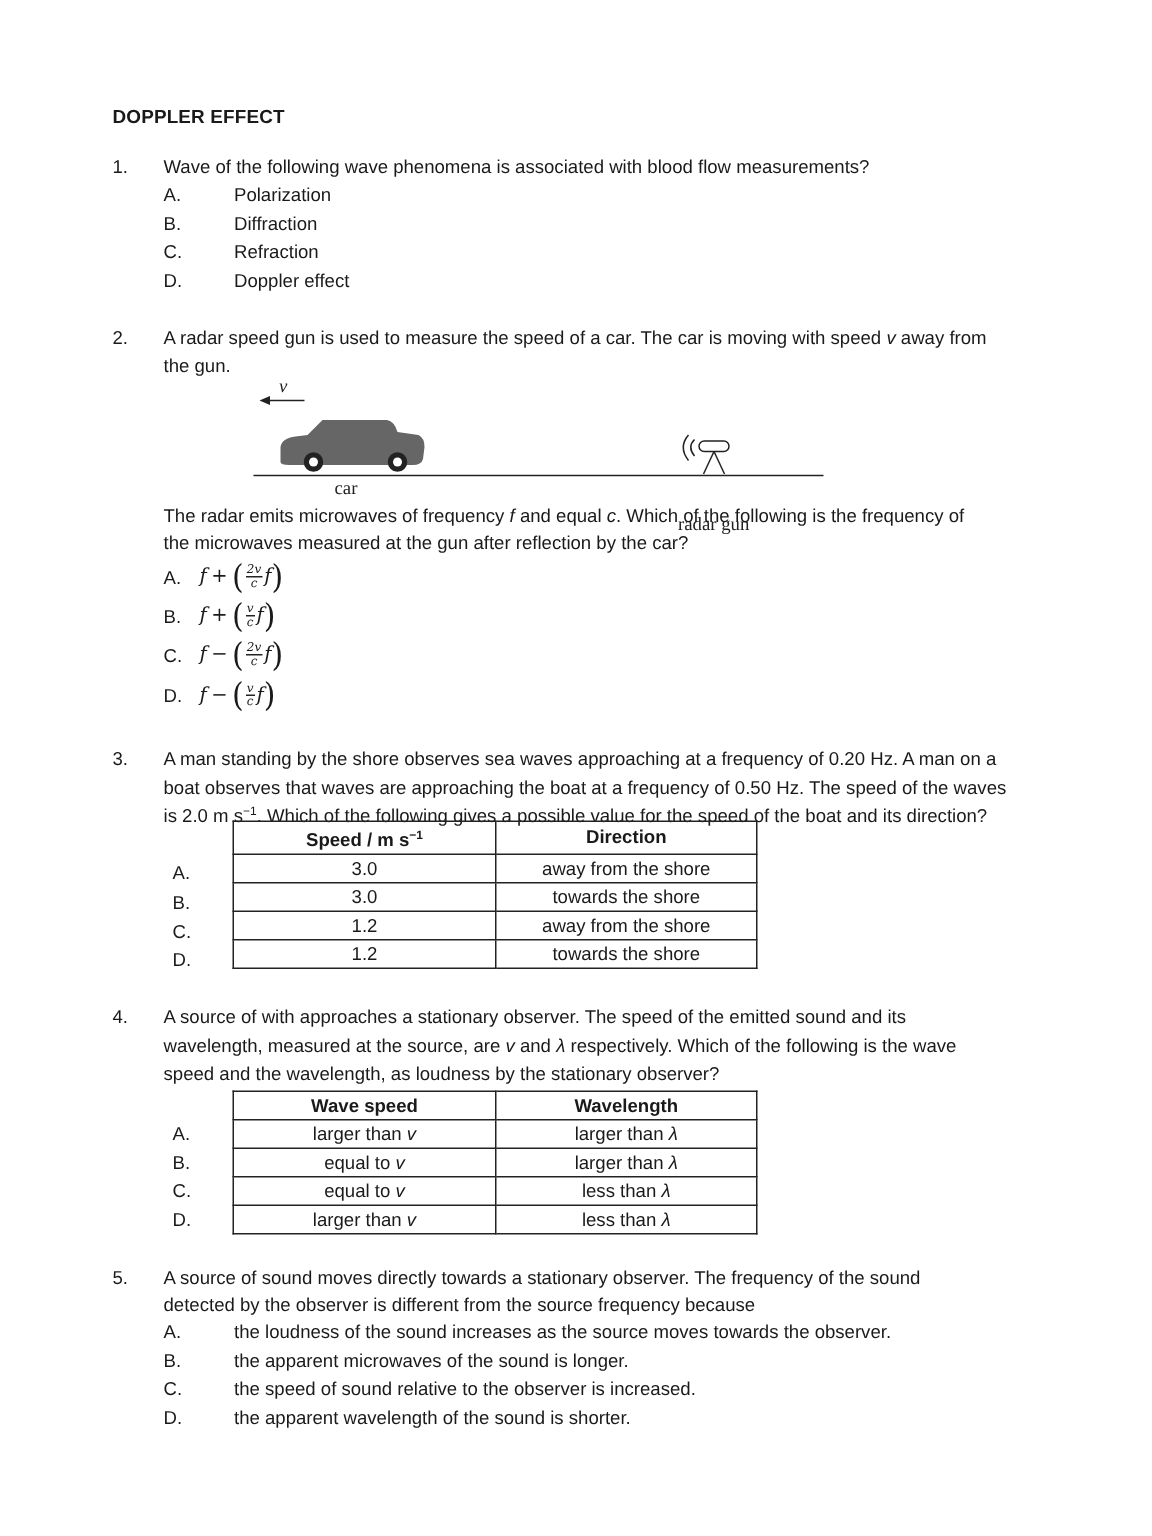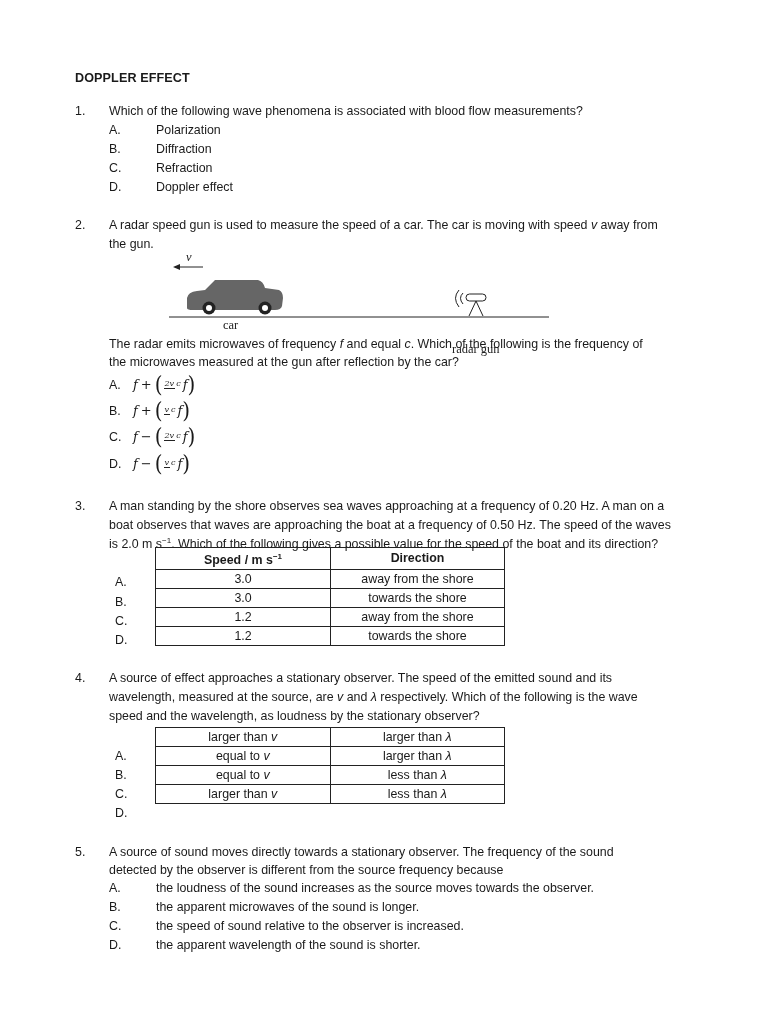--- a/index.html
+++ b/index.html
@@ -16,38 +16,38 @@
   i.v { font-style: italic; }
 
   
   .diagram { position: absolute; left: 165px; top: 250px; width: 390px; height: 85px; }
   .dlabel { position: absolute; font-family: "Liberation Serif", serif; font-size: 12.5px; color: #222; }
 
   
   .math { position: absolute; font-family: "DejaVu Serif", serif; font-style: italic; font-size: 13px; display: flex; align-items: center; }
   .math .op { font-style: normal; margin: 0 3px; }
   .paren { font-style: normal; font-size: 20px; line-height: 1; transform: scaleY(1.1); display: inline-block; }
-  .frac { display: inline-flex; flex-direction: row; align-items: center; font-size: 8px; line-height: 8px; margin: 0 1px; }
+  .frac { display: inline-flex; flex-direction: column; align-items: center; font-size: 8px; line-height: 8px; margin: 0 1px; }
   .frac .num { border-bottom: 0.8px solid #222; padding: 0 1px; }
   .frac .den { padding: 0 1px; }
 
   
   table.qtable { position: absolute; border-collapse: collapse; font-size: 12.4px; }
   table.qtable td, table.qtable th { border: 1px solid #222; text-align: center; padding: 0; height: 18px; line-height: 17px; }
   table.qtable th { font-weight: bold; }
   .rowlbl { position: absolute; left: 115px; }
 </style>
 </head>
 <body>
 
 <div class="abs title">DOPPLER EFFECT</div>
 
 <div>
   <div class="abs qnum" style="top:104px">1.</div>
-  <div class="abs qtext" style="top:104px">Which of the following wave phenomena is associated with blood flow measurements?</div>
+  <div class="abs qtext" style="top:104px">Wave of the following wave phenomena is associated with blood flow measurements?</div>
   <div class="abs optl" style="top:123px">A.</div>
   <div class="abs optt" style="top:123px">Polarization</div>
   <div class="abs optl" style="top:142px">B.</div>
   <div class="abs optt" style="top:142px">Diffraction</div>
   <div class="abs optl" style="top:161px">C.</div>
   <div class="abs optt" style="top:161px">Refraction</div>
   <div class="abs optl" style="top:180px">D.</div>
   <div class="abs optt" style="top:180px">Doppler effect</div>
 </div>
 
@@ -174,26 +174,30 @@
   </tbody>
     </table>
   <div class="abs rowlbl" style="top:575px">A.</div>
   <div class="abs rowlbl" style="top:595px">B.</div>
   <div class="abs rowlbl" style="top:614px">C.</div>
   <div class="abs rowlbl" style="top:633px">D.</div>
 </div>
 
 <div>
   <div class="abs qnum" style="top:671px">4.</div>
-  <div class="abs qtext" style="top:671px">A source of effect approaches a stationary observer. The speed of the emitted sound and its</div>
+  <div class="abs qtext" style="top:671px">A source of with approaches a stationary observer. The speed of the emitted sound and its</div>
   <div class="abs qtext" style="top:690px"><span>wavelength, measured at the source, are </span><i class="v">v</i><span> and </span><i class="v">λ</i><span> respectively. Which of the following is the wave</span></div>
   <div class="abs qtext" style="top:709px">speed and the wavelength, as loudness by the stationary observer?</div>
 
   <table class="qtable" style="left:155px; top:727px; width:350px;">
     <tbody>
+        <tr>
+      <th style="width:174px">Wave speed</th>
+      <th>Wavelength</th>
+    </tr>
     <tr>
       <td><span>larger than </span><i class="v">v</i></td>
       <td><span>larger than </span><i class="v">λ</i></td>
     </tr>
     <tr>
       <td><span>equal to </span><i class="v">v</i></td>
       <td><span>larger than </span><i class="v">λ</i></td>
     </tr>
     <tr>
       <td><span>equal to </span><i class="v">v</i></td>

